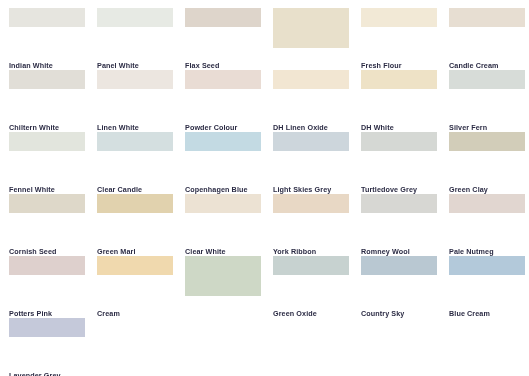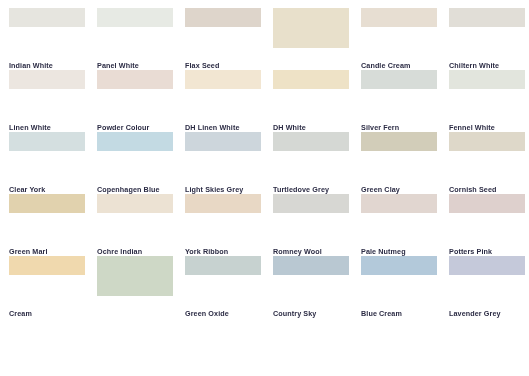--- a/index.html
+++ b/index.html
@@ -60,54 +60,58 @@
       <div class="swatch-label">Panel White</div>
     </div>
     <div class="swatch-cell">
       <div class="swatch-chip" title="Flax Seed" style="background: rgb(222, 213, 203);"></div>
       <div class="swatch-label">Flax Seed</div>
     </div>
     <div class="swatch-cell">
       <div class="swatch-chip" title="Green Clay" style="background: rgb(232, 224, 203);"></div>
     </div>
     <div class="swatch-cell">
+      <div class="swatch-chip" title="Fresh Flour" style="background: rgb(242, 233, 214);"></div>
+      <div class="swatch-label">Fresh Flour</div>
+    </div>
+    <div class="swatch-cell">
       <div class="swatch-chip" title="Candle Cream" style="background: rgb(231, 222, 210);"></div>
       <div class="swatch-label">Candle Cream</div>
     </div>
     <div class="swatch-cell">
       <div class="swatch-chip" title="Chiltern White" style="background: rgb(225, 222, 215);"></div>
       <div class="swatch-label">Chiltern White</div>
     </div>
     <div class="swatch-cell">
       <div class="swatch-chip" title="Linen White" style="background: rgb(236, 230, 224);"></div>
       <div class="swatch-label">Linen White</div>
     </div>
     <div class="swatch-cell">
       <div class="swatch-chip" title="Powder Colour" style="background: rgb(233, 220, 212);"></div>
       <div class="swatch-label">Powder Colour</div>
     </div>
     <div class="swatch-cell">
       <div class="swatch-chip" title="DH Linen Colour" style="background: rgb(242, 230, 210);"></div>
-      <div class="swatch-label">DH Linen White</div>
+      <div class="swatch-label">DH Linen Oxide</div>
     </div>
     <div class="swatch-cell">
       <div class="swatch-chip" title="DH White" style="background: rgb(238, 226, 198);"></div>
       <div class="swatch-label">DH White</div>
     </div>
     <div class="swatch-cell">
       <div class="swatch-chip" title="Silver Fern" style="background: rgb(215, 220, 216);"></div>
       <div class="swatch-label">Silver Fern</div>
     </div>
     <div class="swatch-cell">
       <div class="swatch-chip" title="Fennel White" style="background: rgb(226, 229, 221);"></div>
       <div class="swatch-label">Fennel White</div>
     </div>
     <div class="swatch-cell">
       <div class="swatch-chip" title="Clear Skies" style="background: rgb(212, 223, 224);"></div>
-      <div class="swatch-label">Clear York</div>
+      <div class="swatch-label">Clear Candle</div>
     </div>
     <div class="swatch-cell">
       <div class="swatch-chip" title="Copenhagen Blue" style="background: rgb(195, 218, 227);"></div>
       <div class="swatch-label">Copenhagen Blue</div>
     </div>
     <div class="swatch-cell">
       <div class="swatch-chip" title="Light French Grey" style="background: rgb(205, 214, 220);"></div>
       <div class="swatch-label">Light Skies Grey</div>
     </div>
     <div class="swatch-cell">
@@ -121,21 +125,21 @@
     <div class="swatch-cell">
       <div class="swatch-chip" title="Cornish Clay" style="background: rgb(222, 216, 201);"></div>
       <div class="swatch-label">Cornish Seed</div>
     </div>
     <div class="swatch-cell">
       <div class="swatch-chip" title="Green Marl" style="background: rgb(225, 210, 174);"></div>
       <div class="swatch-label">Green Marl</div>
     </div>
     <div class="swatch-cell">
       <div class="swatch-chip" title="Ochre White" style="background: rgb(236, 226, 211);"></div>
-      <div class="swatch-label">Ochre Indian</div>
+      <div class="swatch-label">Clear White</div>
     </div>
     <div class="swatch-cell">
       <div class="swatch-chip" title="York White" style="background: rgb(232, 216, 197);"></div>
       <div class="swatch-label">York Ribbon</div>
     </div>
     <div class="swatch-cell">
       <div class="swatch-chip" title="Romney Wool" style="background: rgb(215, 215, 211);"></div>
       <div class="swatch-label">Romney Wool</div>
     </div>
     <div class="swatch-cell">

